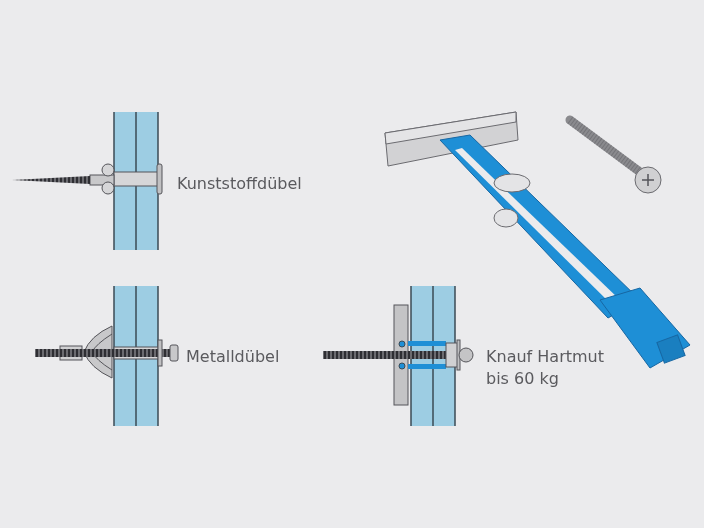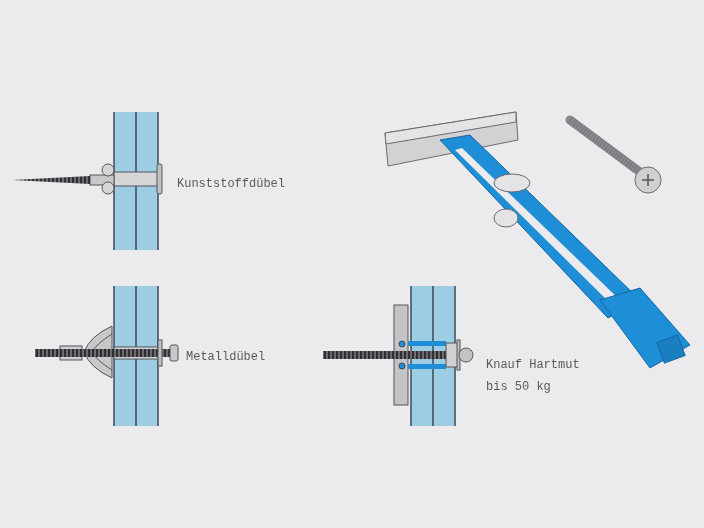--- a/index.html
+++ b/index.html
@@ -1,18 +1,18 @@
 <!DOCTYPE html>
 <html><head>
 <meta charset="utf-8">
 <style>
   html,body{margin:0;padding:0;}
   body{width:704px;height:528px;background:#ebebed;position:relative;overflow:hidden;font-family:"DejaVu Sans","Liberation Sans",sans-serif;}
   svg{position:absolute;left:0;top:0;}
-  .label{position:absolute;color:#5a5a5e;font-size:12px;line-height:22px;white-space:nowrap;font-family:Liberation Mono, monospace;}
+  .label{position:absolute;color:#5a5a5e;font-size:16px;line-height:22px;white-space:nowrap;}
 </style>
 </head>
 <body>
 
 <svg width="704" height="528" viewBox="0 0 704 528">
   <defs>
     <pattern id="thread" width="4" height="10" patternUnits="userSpaceOnUse">
       <rect width="4" height="10" fill="#6b6b70"></rect>
       <rect width="2" height="10" fill="#2e2e33"></rect>
     </pattern>
@@ -95,16 +95,16 @@
 </svg>
 
 <div class="label" style="left:177px;top:173px;">
   <div>Kunststoffdübel</div>
 </div>
 
 <div class="label" style="left:186px;top:346px;text-align:right;">
   <div>Metalldübel</div>
 </div>
 
-<div class="label" style="left:486px;top:346px;margin-top:8px;">
+<div class="label" style="left:486px;top:346px;">
   <div>Knauf Hartmut</div>
-  <div>bis 50 kg</div>
+  <div>bis 60 kg</div>
 </div>
 
 </body></html>

